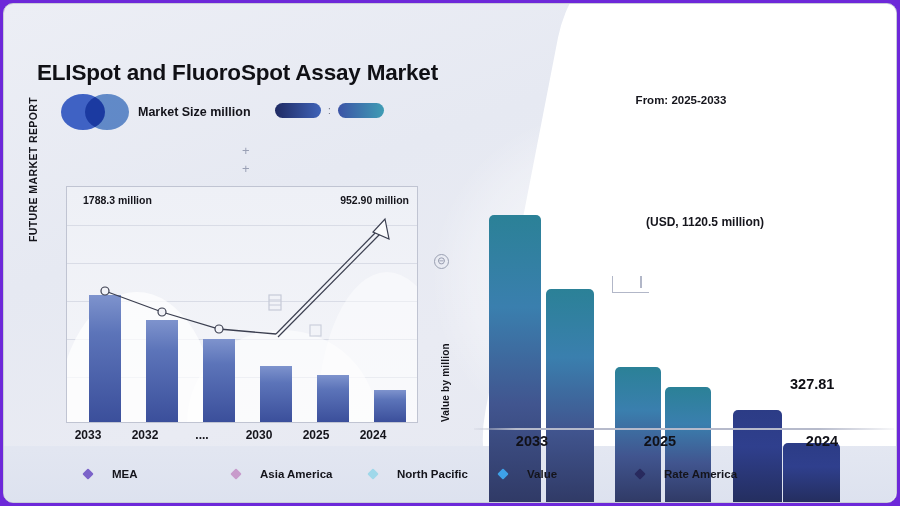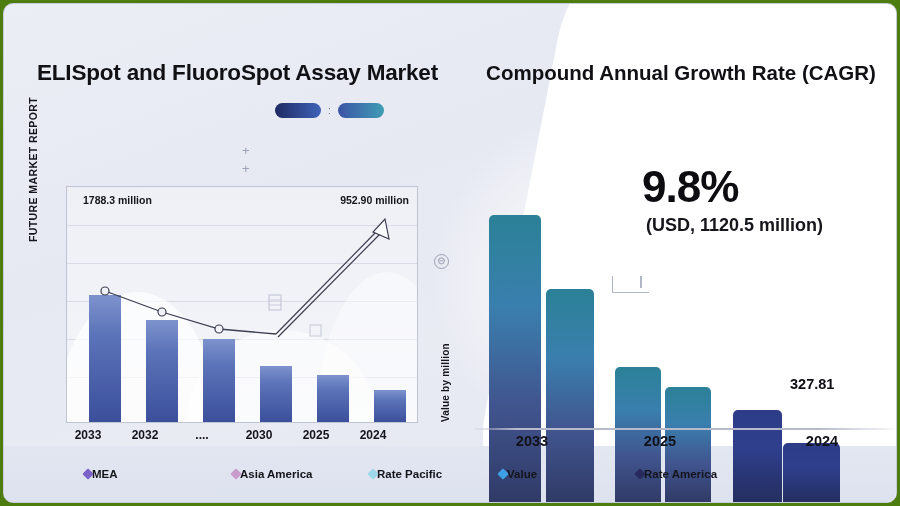--- a/index.html
+++ b/index.html
@@ -9,21 +9,21 @@
     background: #ffffff;
   }
   body {
     font-family: "Liberation Sans", sans-serif;
   }
   .canvas {
     position: relative;
     width: 900px;
     height: 506px;
     overflow: hidden;
-    background: #4d7c0f;
+    background: #6d28d9;
     box-sizing: border-box;
   }
   
   .frame {
     position: absolute;
     left: 3px; top: 3px;
     width: 894px; height: 500px;
     border-radius: 10px;
     background: linear-gradient(160deg, #eceef5 0%, #e6e9f2 35%, #e9ebf3 60%, #e4e7f1 100%);
     border: 1px solid #c9ccd8;
@@ -241,21 +241,21 @@
     position: absolute;
     left: 638px; top: 158px;
     font-size: 44px;
     font-weight: bold;
     color: #0c0c11;
     letter-spacing: -1px;
   }
   .cagr-sub {
     position: absolute;
     left: 642px; top: 211px;
-    font-size: 18px;
+    font-size: 12px;
     font-weight: bold;
     color: #15151c;
   }
   .bar-r {
     position: absolute;
     bottom: 0;
     border-radius: 5px 5px 0 0;
   }
   .grad-teal { background: linear-gradient(180deg, #2b8197 0%, #3a7fae 32%, #41558f 66%, #303a66 100%); }
   .grad-blue { background: linear-gradient(180deg, #2c3c86 0%, #2f3f8d 40%, #242e5f 100%); }
@@ -298,21 +298,21 @@
   
   .legend {
     position: absolute;
     left: 80px; bottom: 22px;
     display: flex;
     align-items: center;
   }
   .leg-item {
     display: flex;
     align-items: center;
-    gap: 0;
+    gap: 20px;
     white-space: nowrap;
   }
   .diamond {
     width: 8px; height: 8px;
     transform: rotate(45deg);
     border-radius: 1px;
   }
   .leg-text {
     font-size: 11.5px;
     font-weight: bold;
@@ -325,20 +325,27 @@
 <div class="canvas">
   <div class="frame">
 
     <div class="swoosh"></div>
     <div class="swoosh2"></div>
     <div class="halo"></div>
     <div class="footer-strip"></div>
 
     <div class="left-title">ELISpot and FluoroSpot Assay  Market</div>
 
+    <div class="ms-legend">
+      <div class="venn">
+        <div class="c1"></div>
+          <div class="c2"></div>
+      </div>
+      <div class="ms-label">Market Size million</div>
+    </div>
 
     <div class="pills">
       <div class="pill a"></div>
       <div class="pill-colon">:</div>
       <div class="pill b"></div>
     </div>
 
     <div class="plus-marks">+<br>+</div>
 
     <div class="y-axis-left">FUTURE MARKET REPORT</div>
@@ -384,22 +391,21 @@
       </svg>
     </div>
 
     <div class="xlab" style="left:60px">2033</div>
     <div class="xlab" style="left:117px">2032</div>
     <div class="xlab" style="left:174px">....</div>
     <div class="xlab" style="left:231px">2030</div>
     <div class="xlab" style="left:288px">2025</div>
     <div class="xlab" style="left:345px">2024</div>
 
-    <div class="right-title">Compound Annual Growth Rate (CAGR)</div>
-    <div class="cagr">9.8%</div>
+    <div class="right-sub">From: 2025-2033</div>
     <div class="cagr-sub">(USD, 1120.5 million)</div>
 
     <div class="tick-mark"></div>
     <div class="tick-mark2"></div>
 
     <div class="bar-r grad-teal" style="left:485px; width:52px; height:287px;"></div>
     <div class="bar-r grad-teal" style="left:542px; width:48px; height:213px;"></div>
     <div class="bar-r grad-teal" style="left:611px; width:46px; height:135px;"></div>
     <div class="bar-r grad-teal" style="left:661px; width:46px; height:115px;"></div>
     <div class="bar-r grad-blue" style="left:729px; width:49px; height:92px;"></div>
@@ -417,21 +423,21 @@
       <div class="leg-item" style="width:148px">
         <span class="diamond" style="background:#7b63c9"></span>
         <span class="leg-text">MEA</span>
       </div>
       <div class="leg-item" style="width:137px">
         <span class="diamond" style="background:#c89bcb"></span>
         <span class="leg-text">Asia America</span>
       </div>
       <div class="leg-item" style="width:130px">
         <span class="diamond" style="background:#9fd8ea"></span>
-        <span class="leg-text">Rate Pacific</span>
+        <span class="leg-text">North Pacific</span>
       </div>
       <div class="leg-item" style="width:137px">
         <span class="diamond" style="background:#3ea1e8"></span>
         <span class="leg-text">Value</span>
       </div>
       <div class="leg-item">
         <span class="diamond" style="background:#282a5e"></span>
         <span class="leg-text">Rate America</span>
       </div>
     </div>

